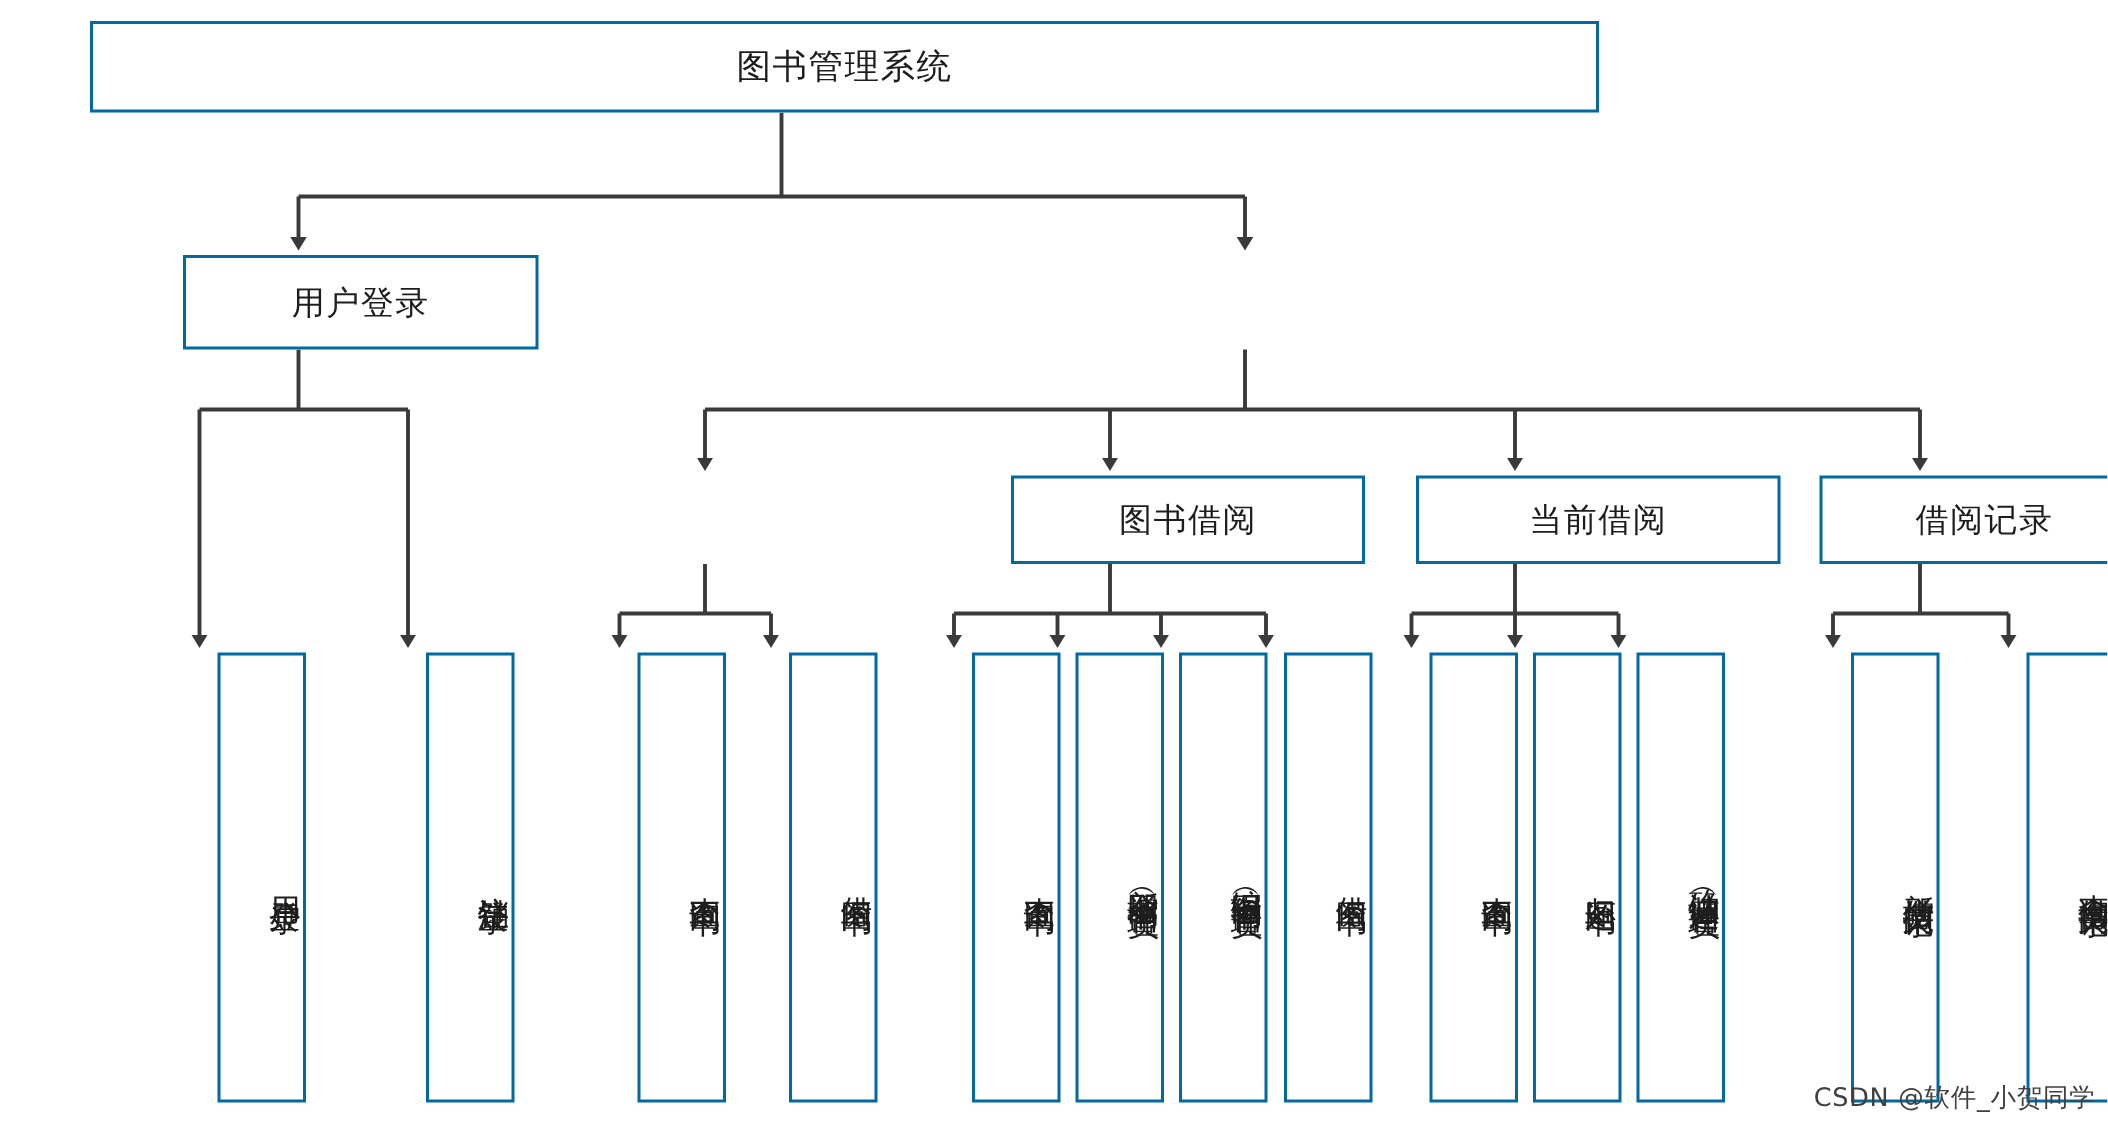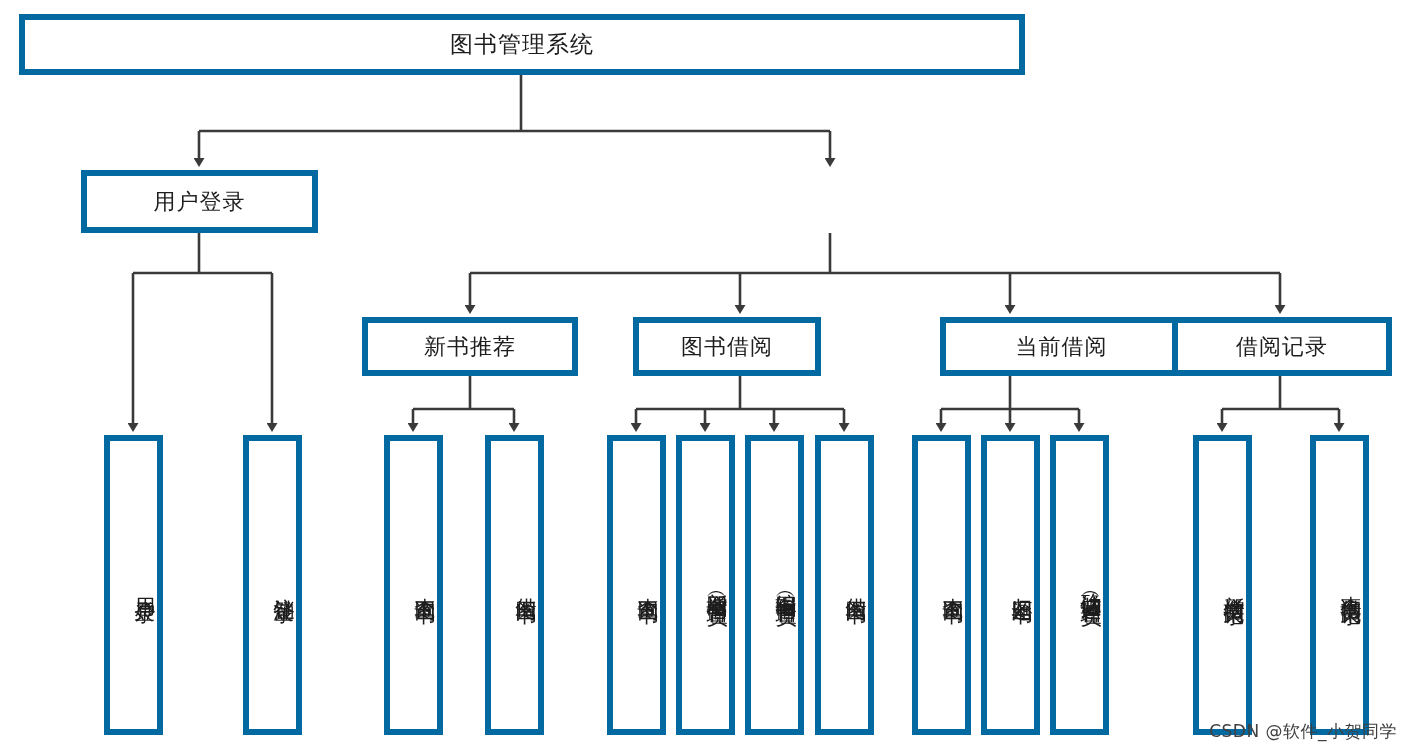--- a/index.html
+++ b/index.html
@@ -20,25 +20,26 @@
     left: 0;
     top: 0;
     width: 1405px;
     height: 747px;
     pointer-events: none;
   }
   .node {
     position: absolute;
     box-sizing: border-box;
     background: #ffffff;
-    border: 6px solid #0369a1;
+    border: 2px solid #0369a1;
     display: flex;
     align-items: center;
     justify-content: center;
     color: #1d1d1d;
+    margin-left: 41px;
   }
   .node.horiz {
     font-size: 22px;
     letter-spacing: 1px;
   }
   .node.vert {
     writing-mode: vertical-rl;
     text-orientation: upright;
     font-size: 21px;
     line-height: 1.18;
@@ -123,27 +124,24 @@
   </svg>
 
   <div class="node horiz root" style="left:19px; top:14px; width:1006px; height:61px;">
     <span>图书管理系统</span>
   </div>
 
   <div class="node horiz" style="left:81px; top:170px; width:237px; height:63px;">
     <span>用户登录</span>
   </div>
 
-  <div class="node horiz" style="left:362px; top:317px; width:216px; height:59px;">
-    <span>新书推荐</span>
-  </div>
-  <div class="node horiz" style="left:633px; top:317px; width:188px; height:59px;">
+  <div class="node horiz" style="left:633px; top:317px; width:236px; height:59px;">
     <span>图书借阅</span>
   </div>
-  <div class="node horiz" style="left:940px; top:317px; width:243px; height:59px;">
+  <div class="node horiz" style="left:903px; top:317px; width:243px; height:59px;">
     <span>当前借阅</span>
   </div>
   <div class="node horiz" style="left:1172px; top:317px; width:220px; height:59px;">
     <span>借阅记录</span>
   </div>
 
   <div class="node vert" style="left:104px; top:435px; width:59px; height:300px;">
     <span class="vtext">用户登录</span>
   </div>
   <div class="node vert" style="left:243px; top:435px; width:59px; height:300px;">

